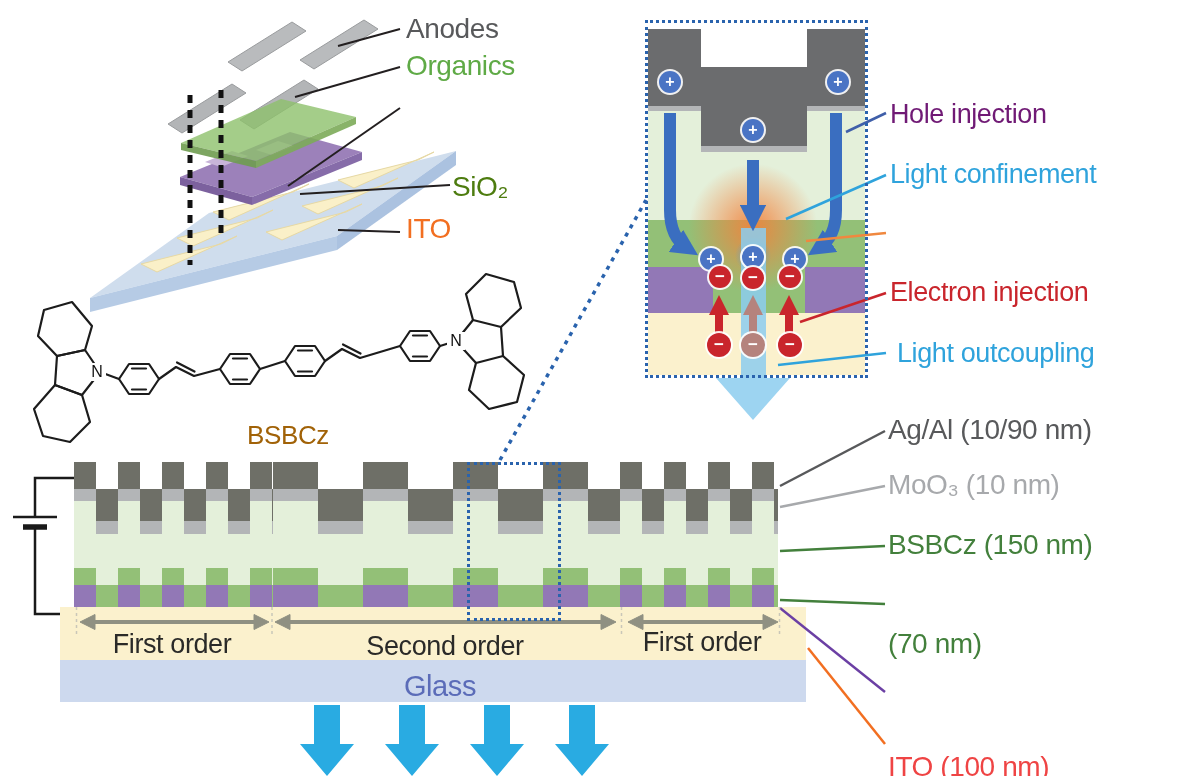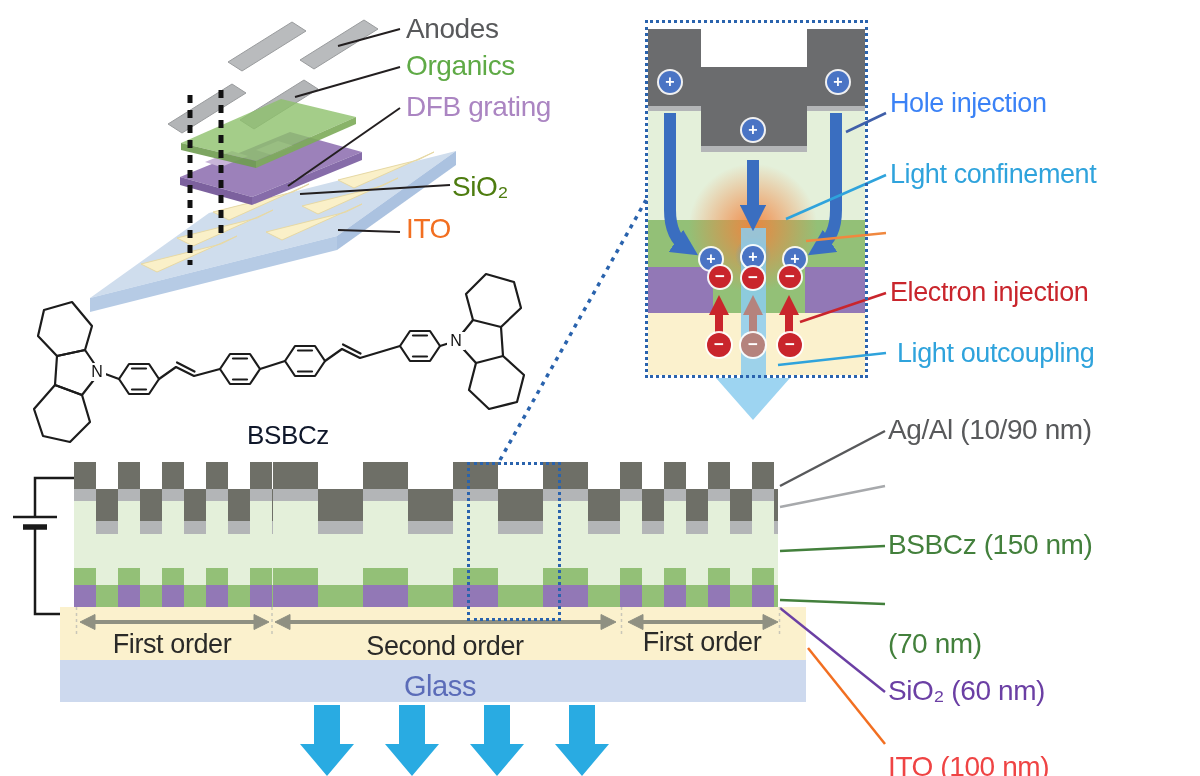--- a/index.html
+++ b/index.html
@@ -276,35 +276,34 @@
     </div>
   <div class="circ minc minbig" style="left:778px;top:333px;">
       <span>−</span>
     </div>
 
   <div class="natom" style="left:88px;top:363px;">N</div>
   <div class="natom" style="left:447px;top:332px;">N</div>
 
   <div class="lbl" style="left:406px;top:14px;color:#58595b;">Anodes</div>
   <div class="lbl" style="left:406px;top:51px;color:#5faa46;">Organics</div>
-  <div class="lbl" style="left:406px;top:92px;color:#ab85c2;">DFB grating</div>
   <div class="lbl" style="left:452px;top:172px;color:#4d7c0f;">SiO₂</div>
   <div class="lbl" style="left:406px;top:214px;color:#f26f21;">ITO</div>
 
-  <div class="lbl ctr" style="left:238px;top:422px;width:100px;color:#0f172a;font-size:26px;">BSBCz</div>
-
-  <div class="lbl" style="left:890px;top:89px;color:#3b82f6;font-size:27px;">Hole injection</div>
+  <div class="lbl ctr" style="left:238px;top:422px;width:100px;color:#a16207;font-size:26px;">BSBCz</div>
+
+  <div class="lbl" style="left:890px;top:100px;color:#701a75;font-size:27px;">Hole injection</div>
   <div class="lbl" style="left:890px;top:160px;color:#2fa3dc;font-size:27px;">Light confinement</div>
   <div class="lbl" style="left:890px;top:278px;color:#c9252c;font-size:27px;">Electron injection</div>
   <div class="lbl" style="left:890px;top:339px;color:#2fa3dc;font-size:27px;margin-left:7px;">Light outcoupling</div>
 
   <div class="lbl" style="left:888px;top:415px;color:#58595b;">Ag/Al (10/90 nm)</div>
+  <div class="lbl" style="left:888px;top:470px;color:#a7a9ac;">MoO₃ (10 nm)</div>
   <div class="lbl" style="left:888px;top:530px;color:#43803c;">BSBCz (150 nm)</div>
   <div class="lbl" style="left:888px;top:629px;color:#43803c;">(70 nm)</div>
-  <div class="lbl" style="left:888px;top:676px;color:#6b3fa4;">SiO₂ (60 nm)</div>
   <div class="lbl" style="left:888px;top:728px;color:#ef4444;margin-top:24px;">ITO (100 nm)</div>
 
   <div class="lbl ctr" style="left:92px;top:630px;width:160px;color:#2a2a28;font-size:27px;">First order</div>
   <div class="lbl ctr" style="left:345px;top:632px;width:200px;color:#2a2a28;font-size:27px;">Second order</div>
   <div class="lbl ctr" style="left:622px;top:628px;width:160px;color:#2a2a28;font-size:27px;">First order</div>
 
   <div class="lbl ctr" style="left:380px;top:671px;width:120px;color:#5b6cb8;font-size:29px;">Glass</div>
 
 </div>
 

